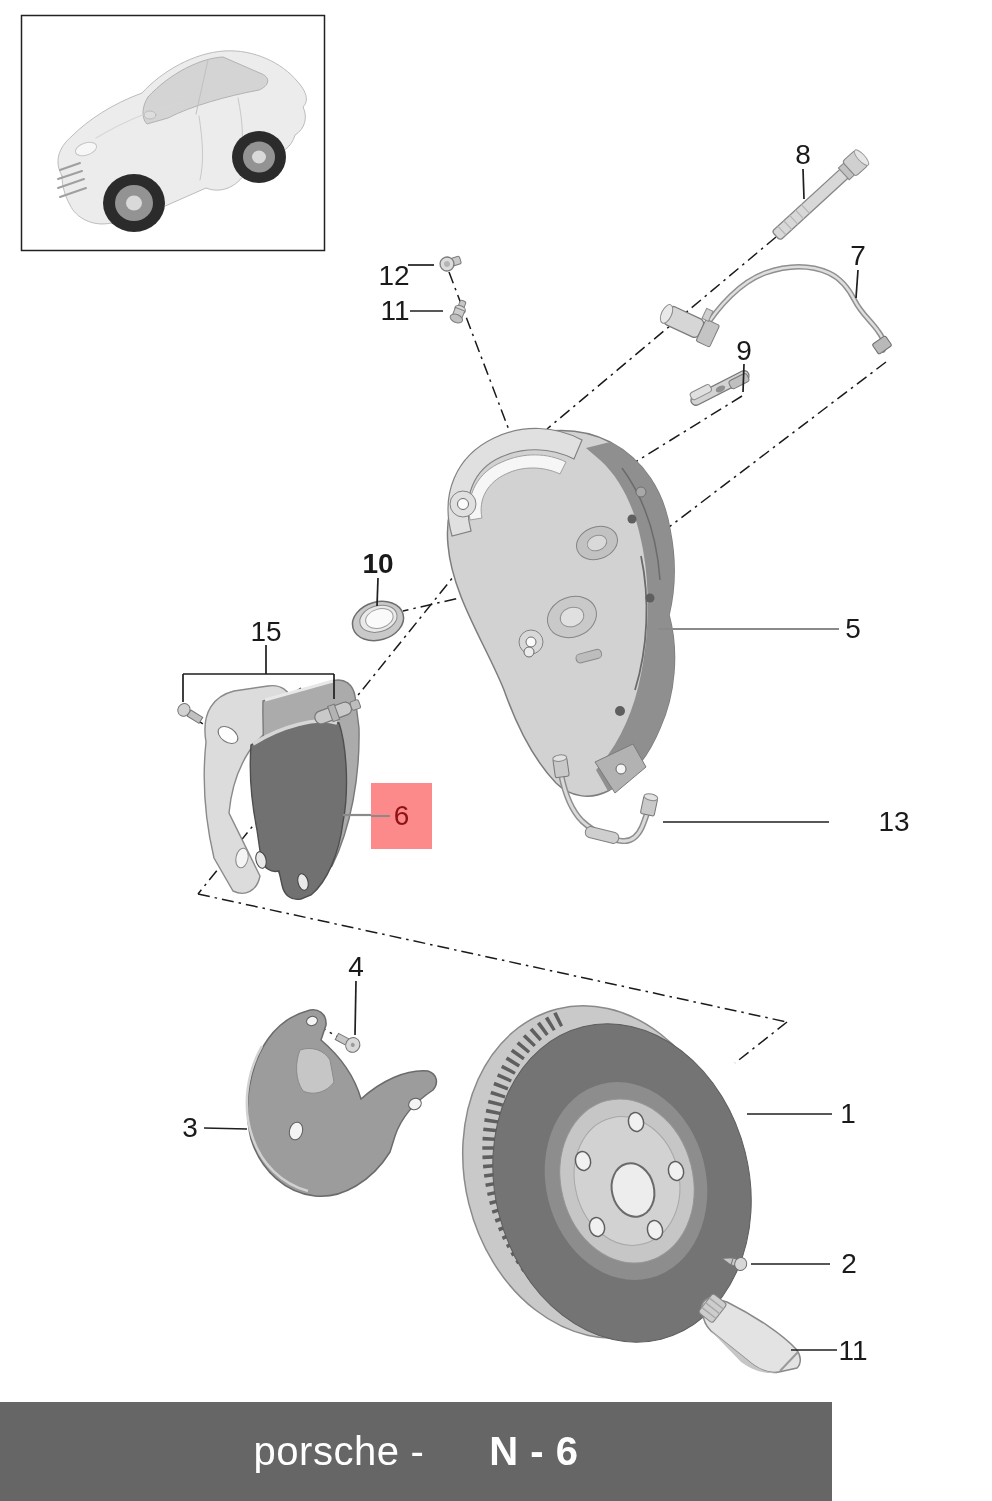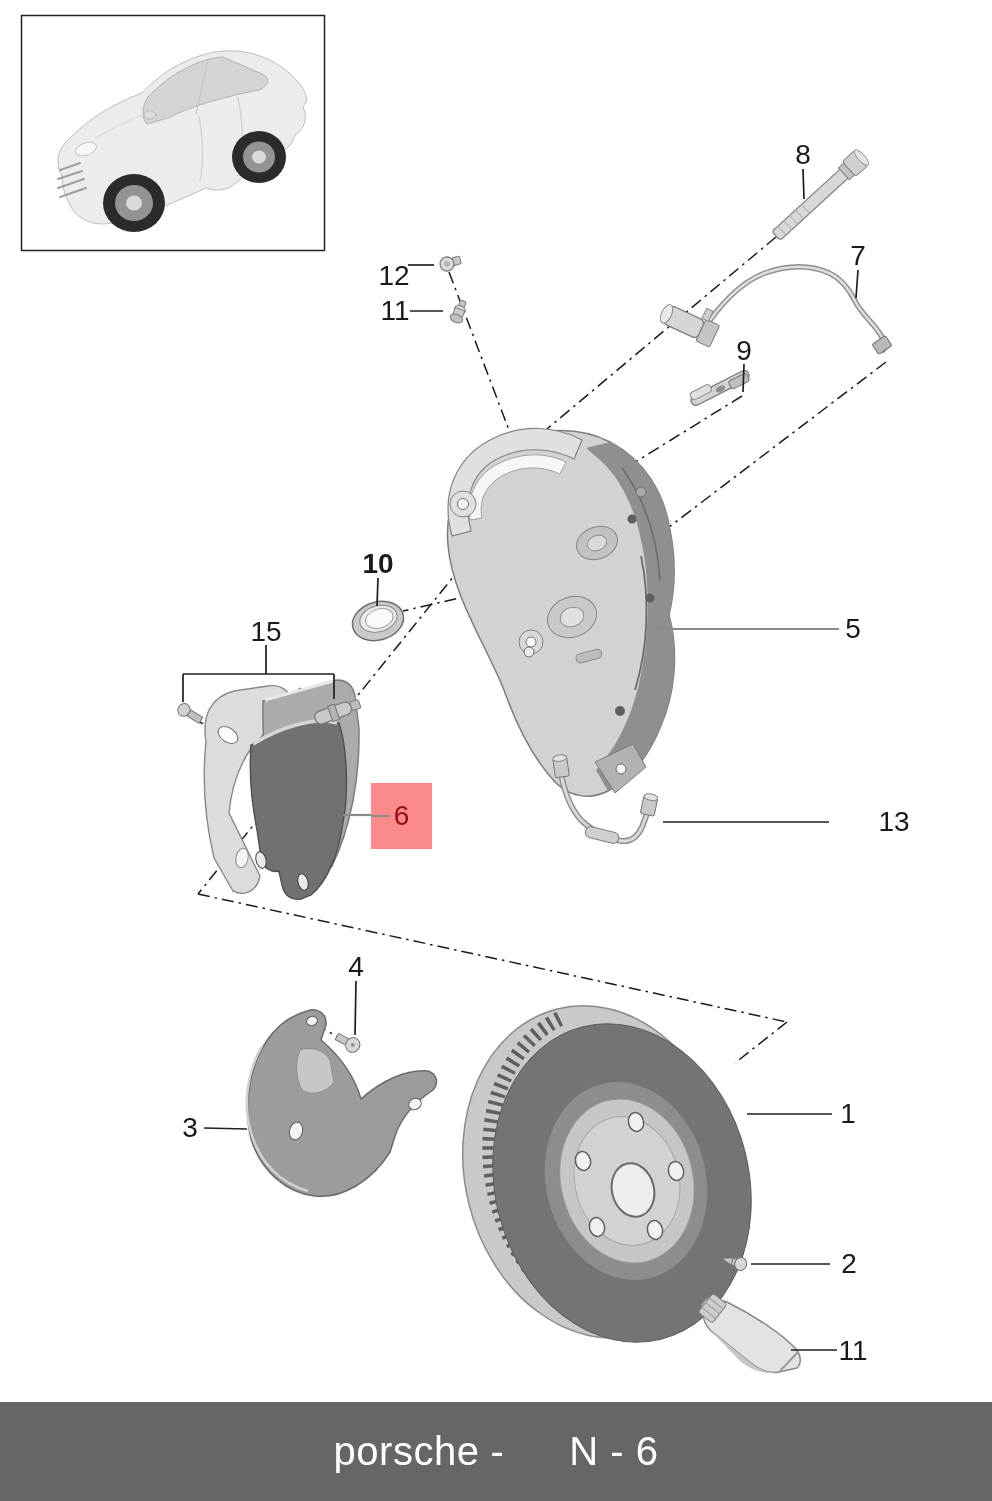--- a/index.html
+++ b/index.html
@@ -41,32 +41,32 @@
     left: 0;
     top: 32px;
     width: 19px;
     height: 2px;
     background: #8a8a8a;
   }
   .footer {
     position: absolute;
     left: 0;
     bottom: 0;
-    width: 992px;
+    width: 832px;
     height: 99px;
     background: #666666;
     color: #ffffff;
     display: flex;
     align-items: center;
     justify-content: center;
     font-size: 40px;
     letter-spacing: 0.5px;
   }
   .footer .sep { margin: 0 11px; }
-  .footer .page-ref { margin-left: 54px; }
+  .footer .page-ref { margin-left: 54px; font-weight: bold; }
 </style>
 </head>
 <body>
 
 <div class="page">
 
   <svg class="diagram-svg" width="992" height="1501" viewBox="0 0 992 1501" xmlns="http://www.w3.org/2000/svg">
 
     <g>
       <rect x="21.5" y="15.5" width="303" height="235" fill="#ffffff" stroke="#222222" stroke-width="1.5"></rect>

